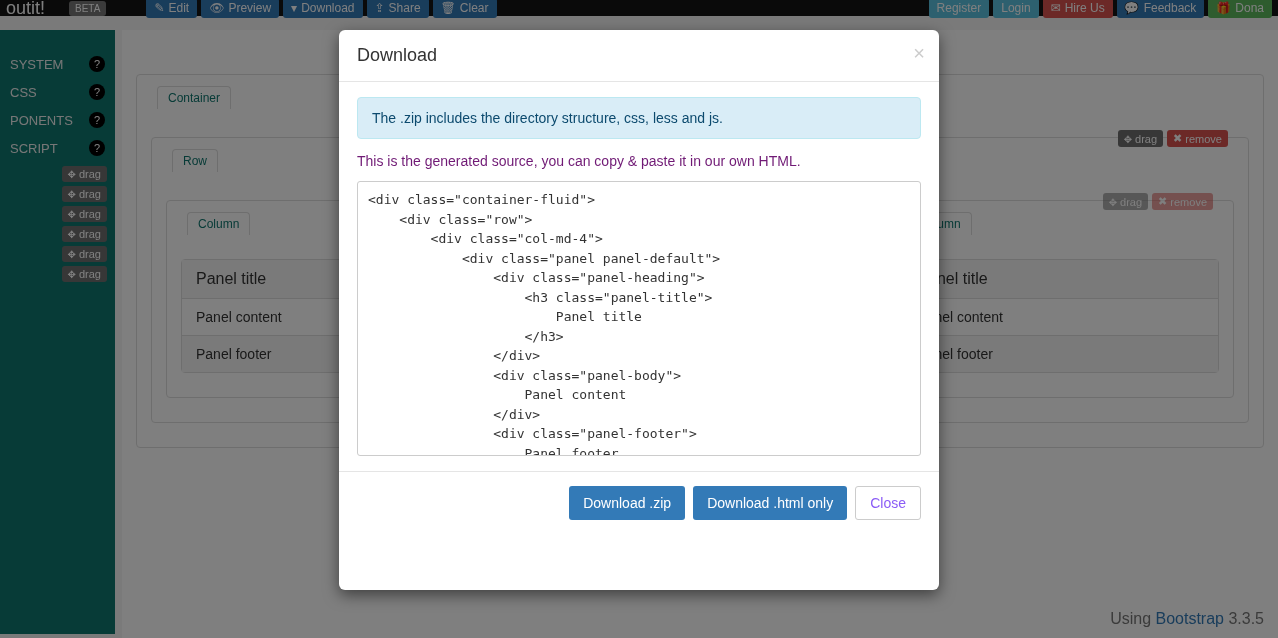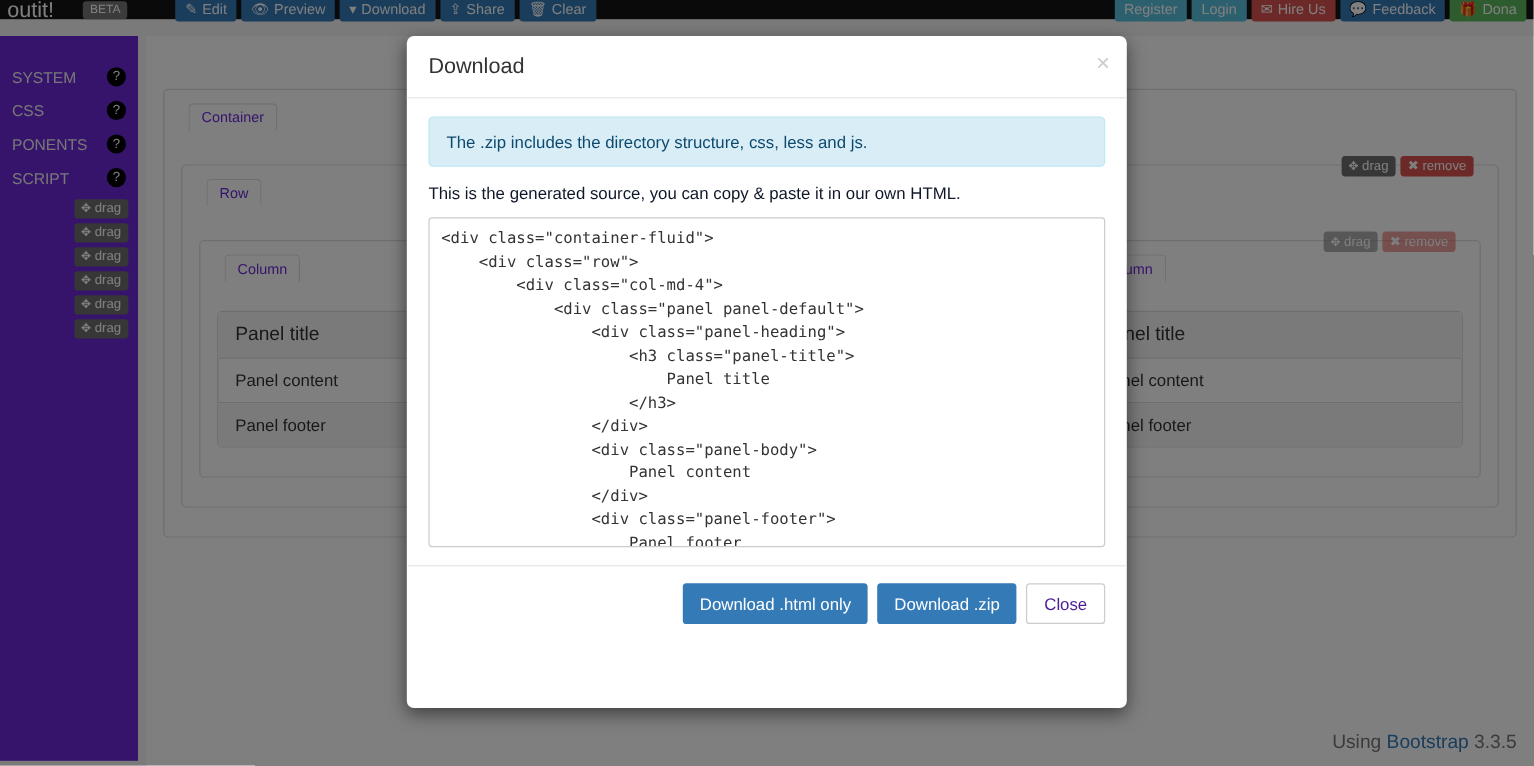--- a/index.html
+++ b/index.html
@@ -33,21 +33,21 @@
   font-size: 12px; cursor:pointer; text-decoration:none;
   border: none;
 }
 .btn-primary { background:#337ab7; }
 .btn-danger { background:#d9534f; }
 .btn-info { background:#5bc0de; }
 .btn-success { background:#5cb85c; }
 
 .sidebar {
   position:absolute; top:30px; left:0; width:115px; bottom:4px;
-  background:#6d28d9; color:#fff;
+  background:#0f766e; color:#fff;
   padding-top:20px;
 }
 .sidebar-item {
   display:flex; justify-content:space-between; align-items:center;
   padding:6px 10px; font-size:13px; color:#eee;
 }
 .qmark {
   width:16px;height:16px;border-radius:50%;background:#000;color:#fff;
   font-size:11px;display:flex;align-items:center;justify-content:center;
 }
@@ -67,21 +67,21 @@
 }
 .footer-note a { color:#337ab7; text-decoration:none;}
 
 .builder { padding: 20px 14px; }
 .block {
   border:1px solid #ddd; border-radius:4px; background:#fff;
 }
 .block-tab {
   display:inline-block; border:1px solid #ddd; border-bottom:none;
   border-radius:4px 4px 0 0; background:#fff; padding:4px 10px;
-  font-size:12px; color:#6d28d9; margin:-24px 0 0 6px; position:relative; top:0;
+  font-size:12px; color:#0f766e; margin:-24px 0 0 6px; position:relative; top:0;
 }
 .block-header { height:24px; }
 .container-block { padding: 14px 14px 24px 14px; }
 .row-block { padding: 14px 14px 24px 14px; margin-top: 24px; }
 .row-actions { float:right; display:flex; gap:4px; margin-top:-22px; margin-right:6px;}
 .chip {
   font-size:11px; padding:2px 6px; border-radius:3px; display:inline-flex; align-items:center; gap:3px; color:#fff;
 }
 .chip-drag { background:#6f6f6f;}
 .chip-remove { background:#d9534f;}
@@ -108,33 +108,33 @@
   max-height:560px;
 }
 .modal-header { padding:15px 18px; border-bottom:1px solid #e5e5e5; position:relative;}
 .modal-header h3 { font-size:18px; font-weight:500; color:#333;}
 .modal-close { position:absolute; right:14px; top:12px; color:#ccc; font-size:20px; cursor:pointer; background:none; border:none;}
 .modal-body { padding: 15px 18px; overflow:auto; }
 .alert-info {
   background:#d9edf7; border:1px solid #bce8f1; color:#0c4a6e;
   padding:12px 14px; border-radius:4px; margin-bottom:14px;
 }
-.modal-body p { margin-bottom:12px; color:#0f172a;}
+.modal-body p { margin-bottom:12px; color:#701a75;}
 .code-box {
   border:1px solid #ccc; border-radius:3px; height:275px;
   font-family: Menlo, Consolas, monospace; font-size:13px;
   padding:8px 10px; overflow-y:scroll; white-space:pre; color:#333;
   line-height:1.5;
 }
 .modal-footer {
   border-top:1px solid #e5e5e5; padding:14px 18px;
   display:flex; justify-content:flex-end; gap:8px;
 }
 .btn-lg { padding:8px 14px; font-size:14px; }
-.btn-default { background:#fff; color:#4c1d95; border:1px solid #ccc; }
+.btn-default { background:#fff; color:#8b5cf6; border:1px solid #ccc; }
 .icon { font-family: Arial; }
 </style>
 </head>
 <body>
 
 <div class="topbar">
   <span class="brand"><span>outit!</span></span>
   <span class="badge-beta">BETA</span>
 
   <div class="toolbar-left">
@@ -312,18 +312,18 @@
                         Panel title
                     &lt;/h3&gt;
                 &lt;/div&gt;
                 &lt;div class="panel-body"&gt;
                     Panel content
                 &lt;/div&gt;
                 &lt;div class="panel-footer"&gt;
                     Panel footer</div>
     </div>
     <div class="modal-footer">
+      <button class="btn btn-primary btn-lg">Download .zip</button>
       <button class="btn btn-primary btn-lg">Download .html only</button>
-      <button class="btn btn-primary btn-lg">Download .zip</button>
       <button class="btn btn-default btn-lg">Close</button>
     </div>
   </div>
 </div>
 
 </body></html>

